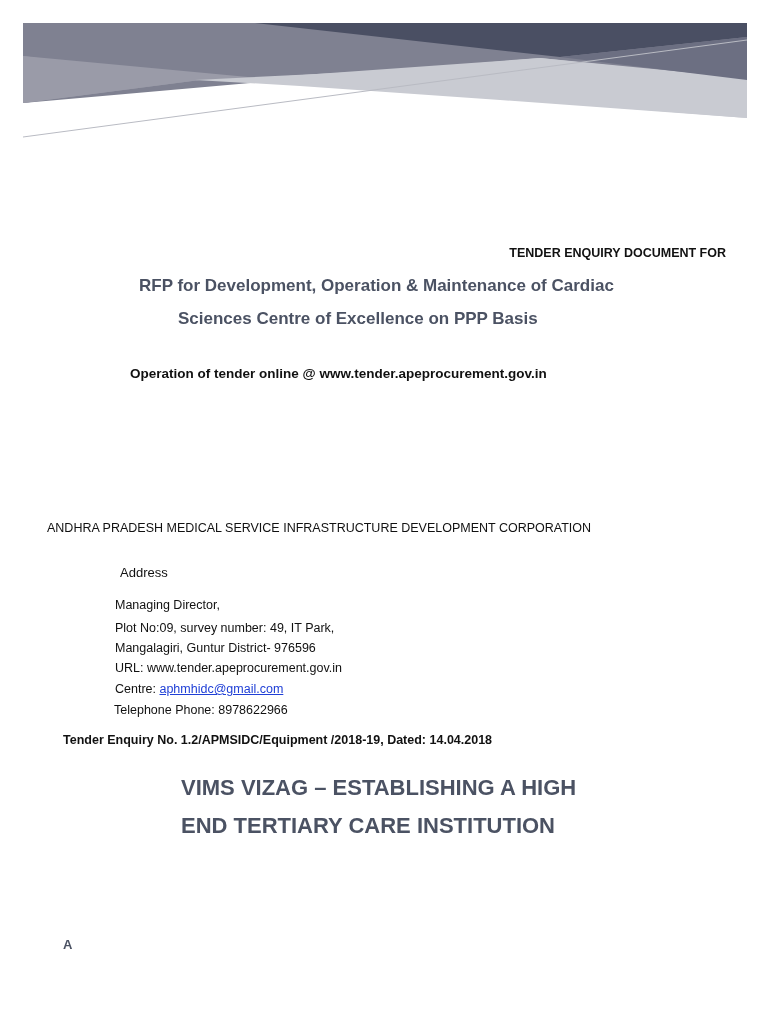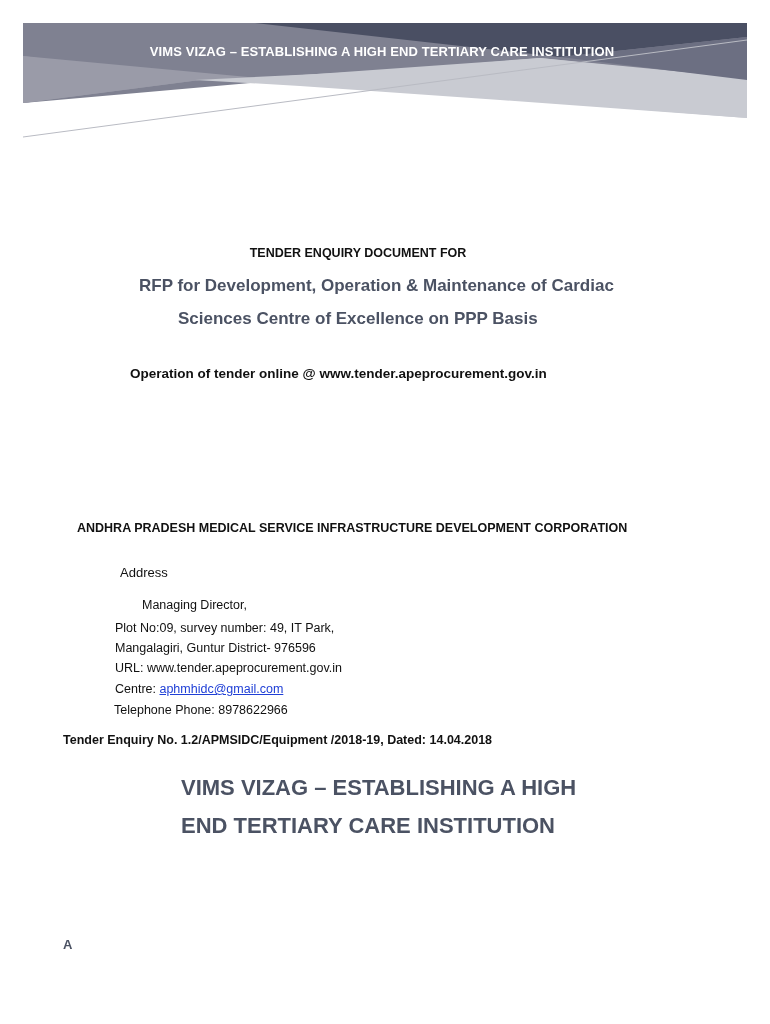--- a/index.html
+++ b/index.html
@@ -32,21 +32,21 @@
       color: #ffffff;
       font-weight: bold;
       font-size: 13px;
       letter-spacing: 0.1px;
       text-indent: -6px;
     }
     .abs { position: absolute; white-space: nowrap; }
     .doc-label {
       top: 246px;
       left: 0; width: 726px;
-      text-align: center;
+      text-align: right;
       font-weight: bold;
       font-size: 12.5px;
       color: #111;
       text-indent: -10px;
     }
     .rfp-line {
       font-weight: bold;
       font-size: 17px;
       color: #4b5263;
     }
@@ -54,38 +54,38 @@
     .rfp-line-2 { top: 309px; left: 178px; }
     .submission {
       top: 366px;
       left: 130px;
       font-weight: bold;
       font-size: 13.5px;
       color: #111;
     }
     .corp {
       top: 521px;
-      left: 77px;
-      font-weight: bold;
+      left: 47px;
+      font-weight: normal;
       font-size: 12.5px;
       color: #111;
     }
     .addr-label {
       top: 565px;
       left: 108px;
       font-size: 13px;
       color: #111;
       margin-left: 12px;
     }
     .addr-line {
       left: 115px;
       font-size: 12.5px;
       color: #111;
     }
-    .addr-1 { top: 598px; margin-left: 27px; }
+    .addr-1 { top: 598px; }
     .addr-2 { top: 621px; }
     .addr-3 { top: 641px; }
     .addr-4 { top: 661px; }
     .addr-5 { top: 682px; }
     .addr-6 { top: 703px; left: 114px; }
     .email-link { color: #1f3fd6; text-decoration: underline; }
     .enquiry {
       top: 733px;
       left: 63px;
       font-weight: bold;
@@ -121,21 +121,20 @@
 
     <polygon points="195,80 400,70 540,58 747,80 747,118 500,100 300,86" fill="#c9cbd2"></polygon>
     <polygon points="540,58 747,78 747,118 420,92 260,78" fill="#c9cbd2"></polygon>
 
     <polygon points="255,23 747,23 747,37 560,57" fill="#4a4f63"></polygon>
 
     <polygon points="560,57 747,37 747,80" fill="#6c6f82"></polygon>
 
     <line x1="23" y1="137" x2="747" y2="40" stroke="#b9bbc3" stroke-width="1"></line>
   </svg>
-  <div class="banner-title">VIMS VIZAG – ESTABLISHING A HIGH END TERTIARY CARE INSTITUTION</div>
 </div>
 
 <div class="abs doc-label">TENDER ENQUIRY DOCUMENT FOR</div>
 
 <div class="abs rfp-line rfp-line-1">RFP for Development, Operation &amp; Maintenance of Cardiac</div>
 <div class="abs rfp-line rfp-line-2">Sciences Centre of Excellence on PPP Basis</div>
 
 <div class="abs submission">Operation of tender online @ www.tender.apeprocurement.gov.in</div>
 
 <div class="abs corp">ANDHRA PRADESH MEDICAL SERVICE INFRASTRUCTURE DEVELOPMENT CORPORATION</div>

